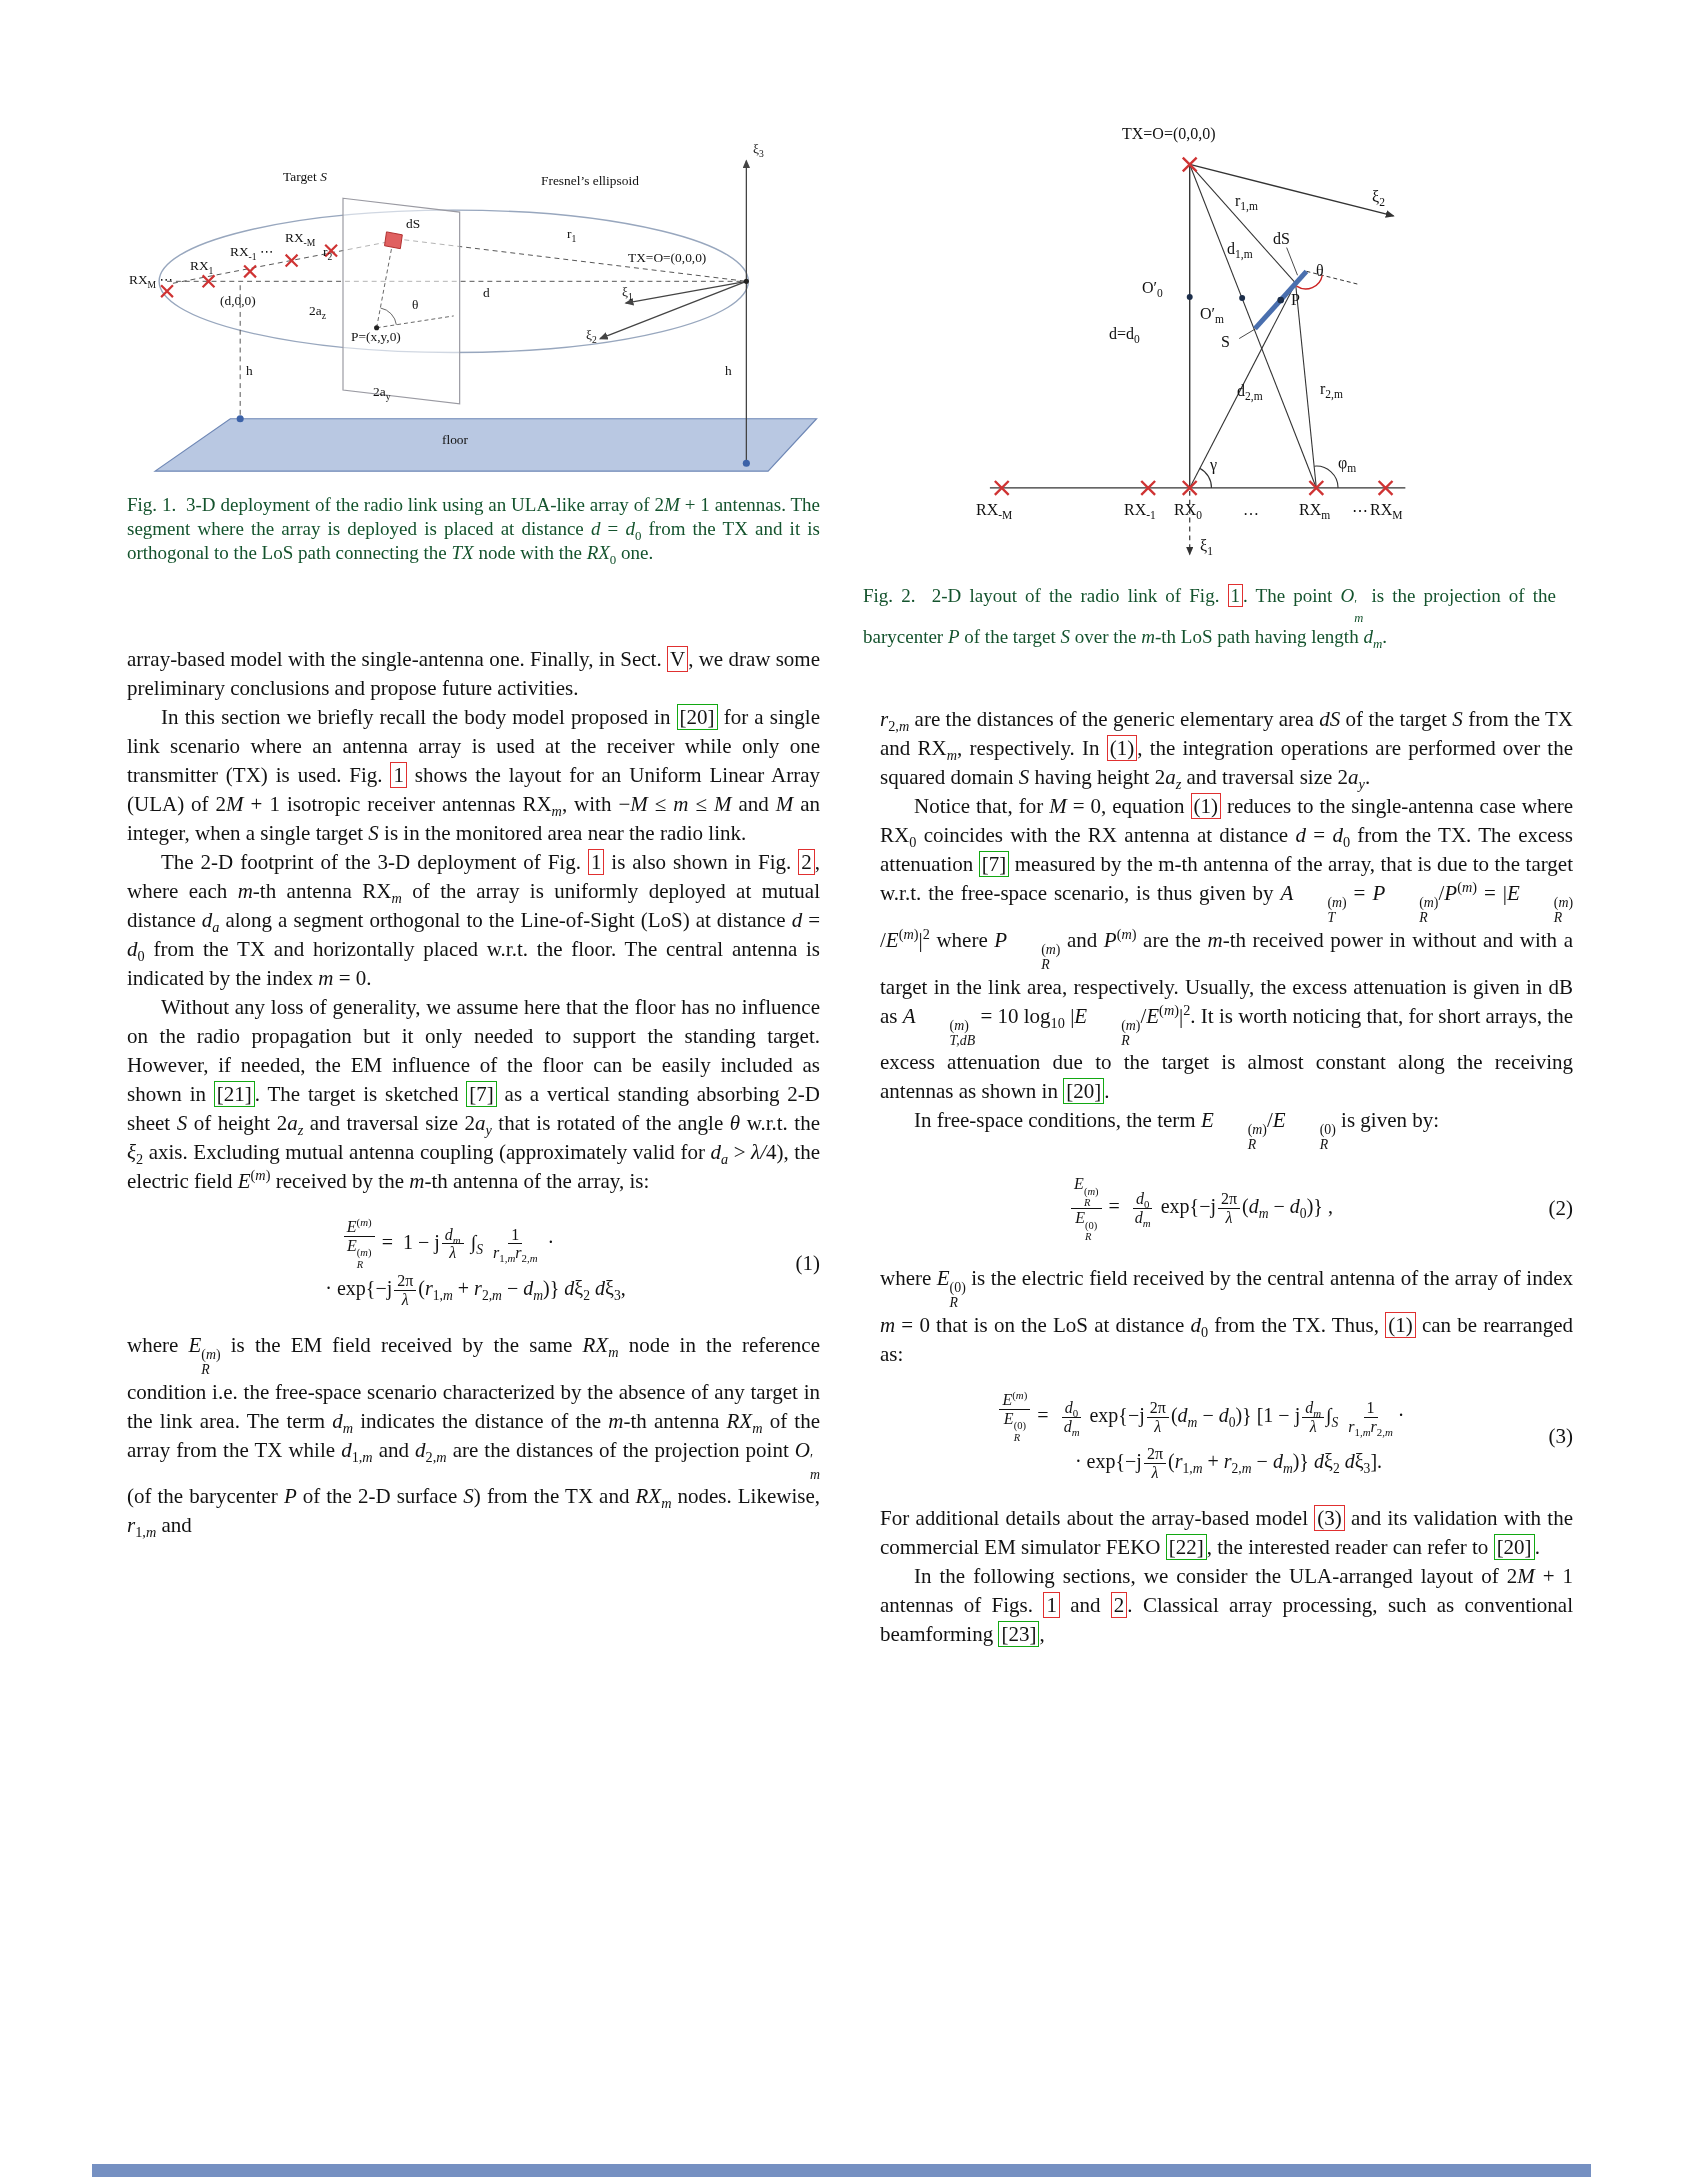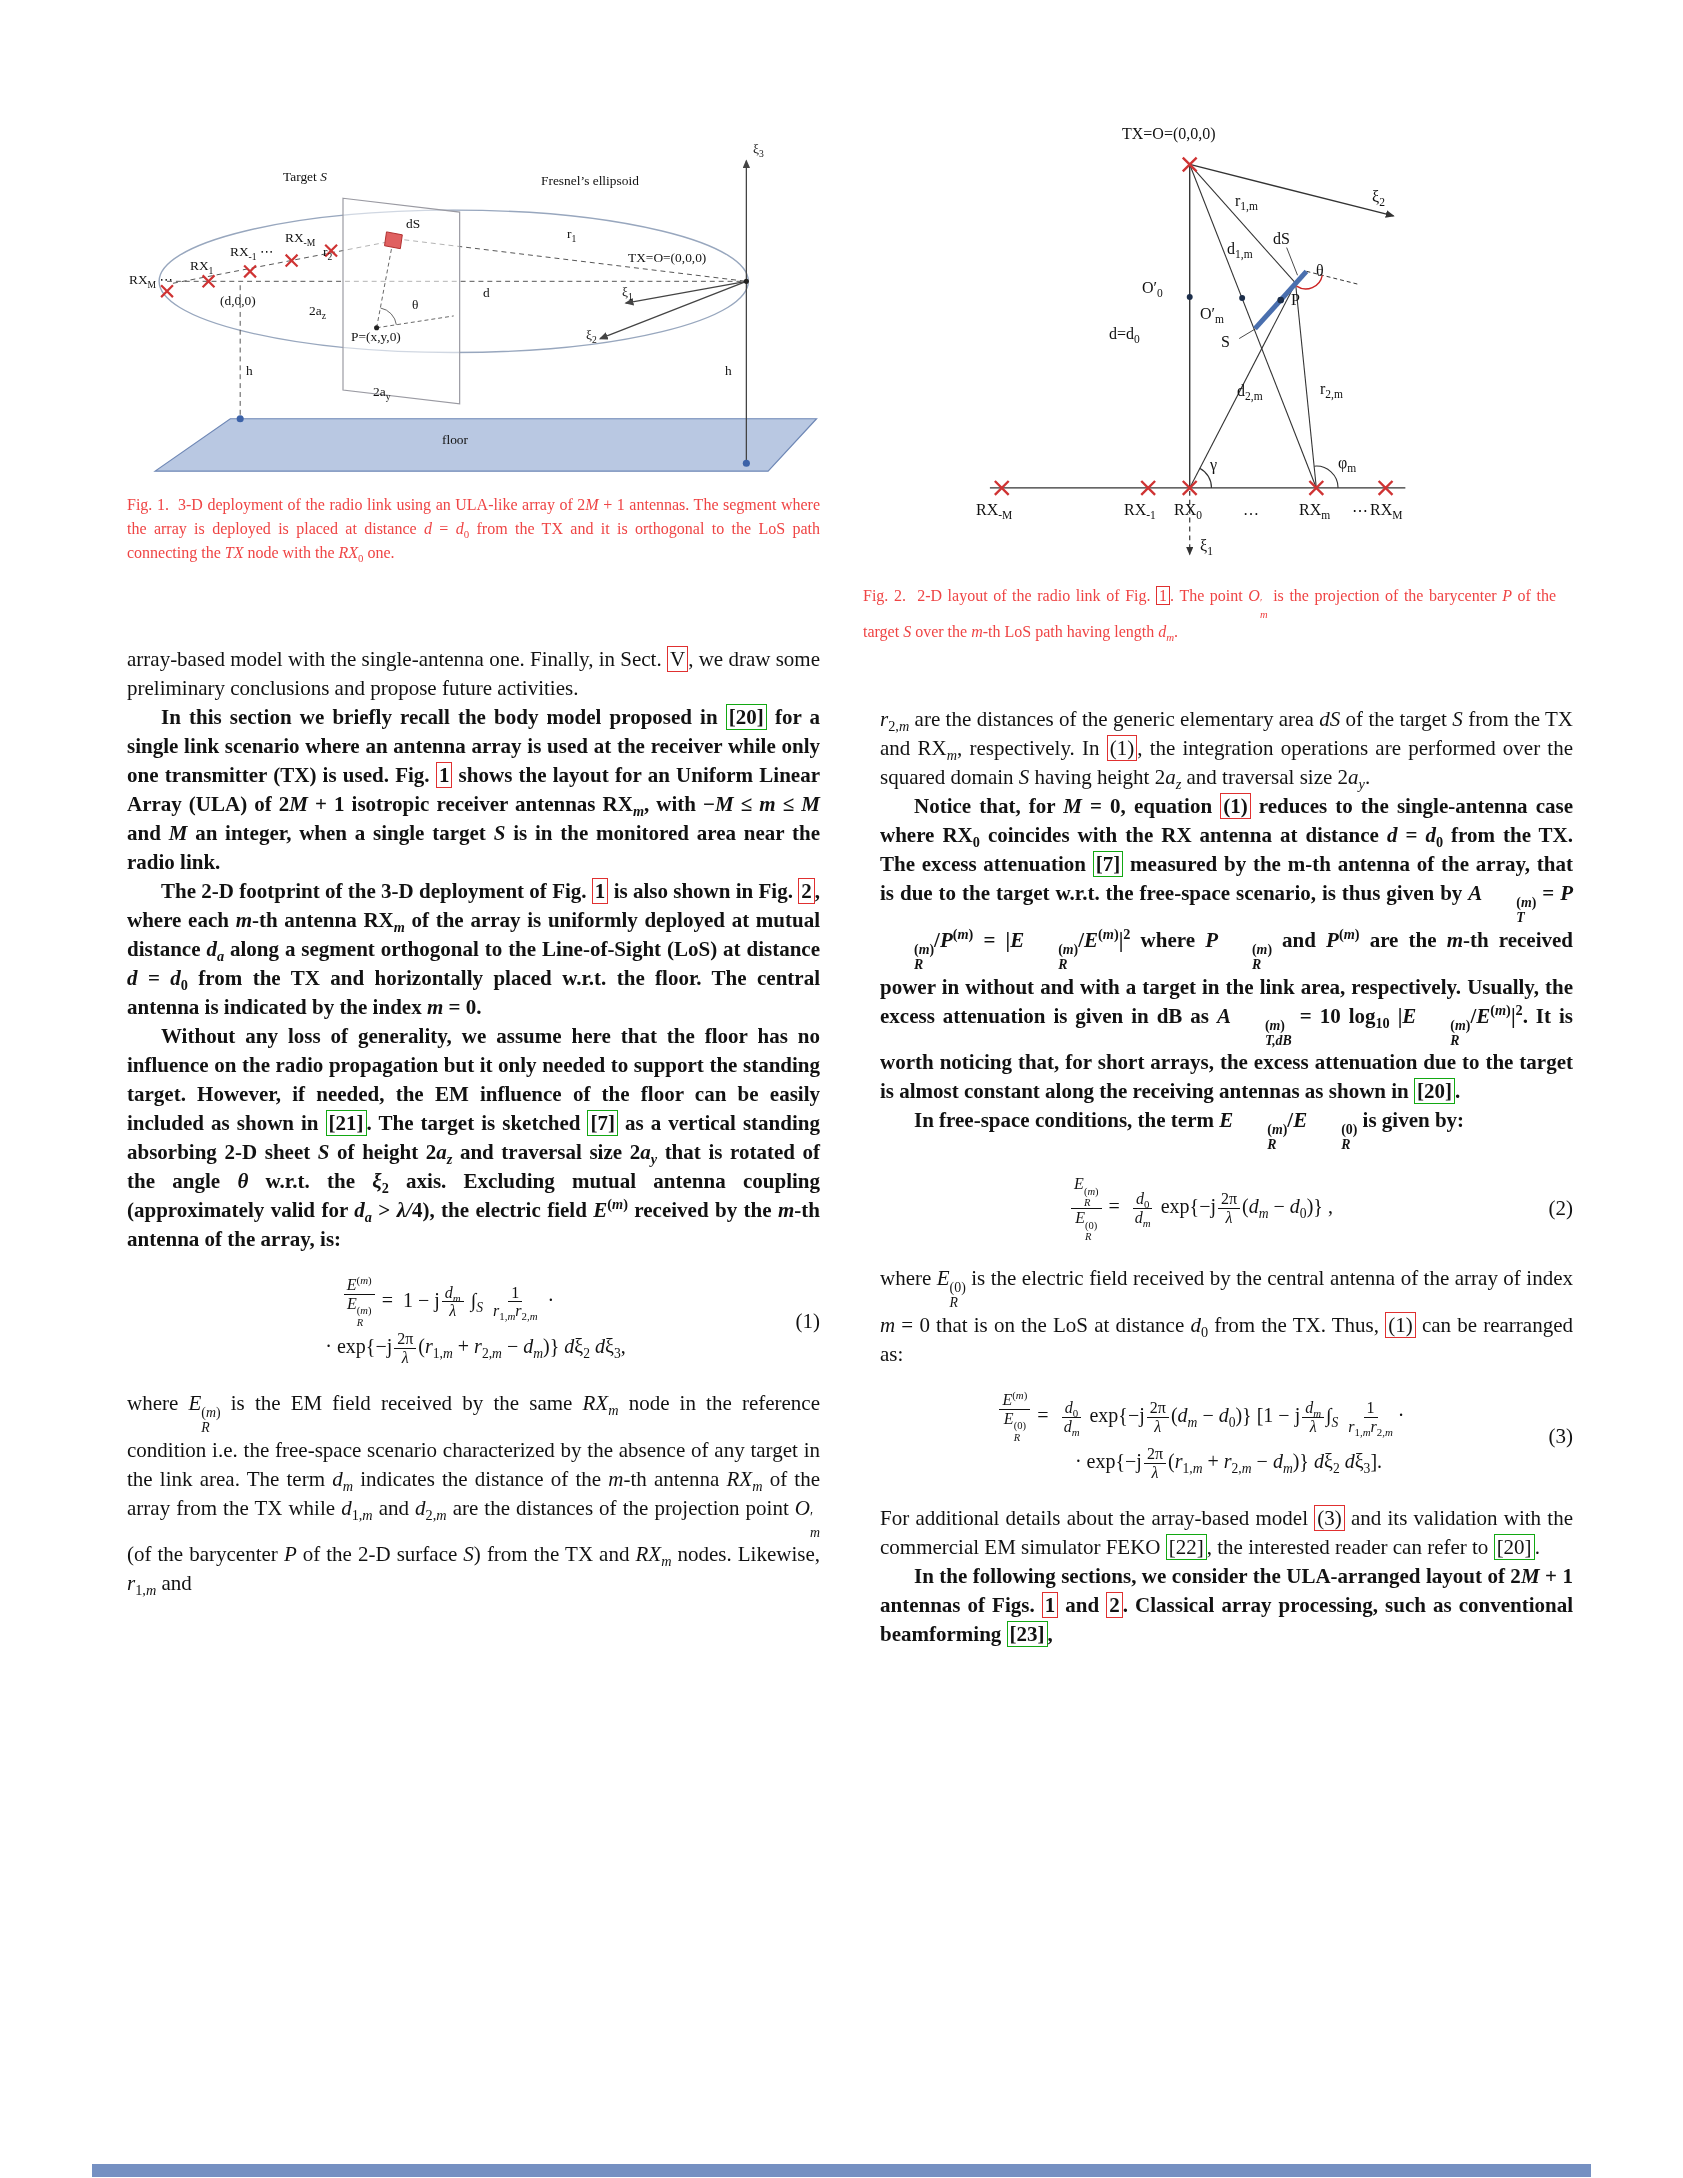--- a/index.html
+++ b/index.html
@@ -1,20 +1,20 @@
 <!DOCTYPE html>
 <html><head>
 <meta charset="utf-8">
 <style>
   html,body{margin:0;padding:0;background:#e8e8e8;}
   .page{position:relative;width:1683px;height:2178px;background:#ffffff;margin:0 auto;
         font-family:"Liberation Serif",serif;color:#121212;overflow:hidden;}
   .col-block{position:absolute;width:693px;text-align:justify;font-size:21px;line-height:29px;}
   .col-block p{margin:0;}
-  .indent{text-indent:34px;font-weight:bold;}
+  .indent{text-indent:34px;}
   .sec-heading{font-variant:small-caps;text-align:center;text-indent:0;font-size:22px;
                margin:55px 0 26px 0;letter-spacing:0.2px;}
   .sec-heading-tight{margin-top:48px;}
   sub,sup{font-size:68%;line-height:0;}
   
   .rbox{border:1.5px solid #e03030;padding:0 2px;}
   .gbox{border:1.5px solid #12a812;padding:0 2px;}
   
   .ss{display:inline-flex;flex-direction:column;align-items:flex-start;
       vertical-align:-0.5em;font-size:66%;line-height:1.08;}
@@ -27,21 +27,21 @@
   .fden{display:block;padding:0 3px;}
   
   .equation{display:flex;align-items:center;margin:22px 0;}
   .eq-body{flex:1;text-align:center;font-size:20px;line-height:1.8;}
   .eq-line{display:block;}
   .eq-line2{padding-left:55px;}
   .eq-num{width:51px;text-align:right;font-size:21px;}
   
   .figure{position:absolute;width:693px;}
   .fig-canvas{position:relative;}
-  .caption{margin-top:10px;font-size:16px;line-height:24px;text-align:justify;color:#ef4444;}
+  .caption{margin-top:10px;font-size:19px;line-height:24px;text-align:justify;color:#14532d;}
   .flabel{position:absolute;font-family:Liberation Serif, serif;font-size:13.4px;
           color:#111;white-space:nowrap;}
   .flabel sub{font-size:72%;}
   .flabel-lg{font-size:16px;}
   .footer-bar{position:absolute;height:13px;}
 </style>
 </head>
 <body>
 
 <div class="page">

